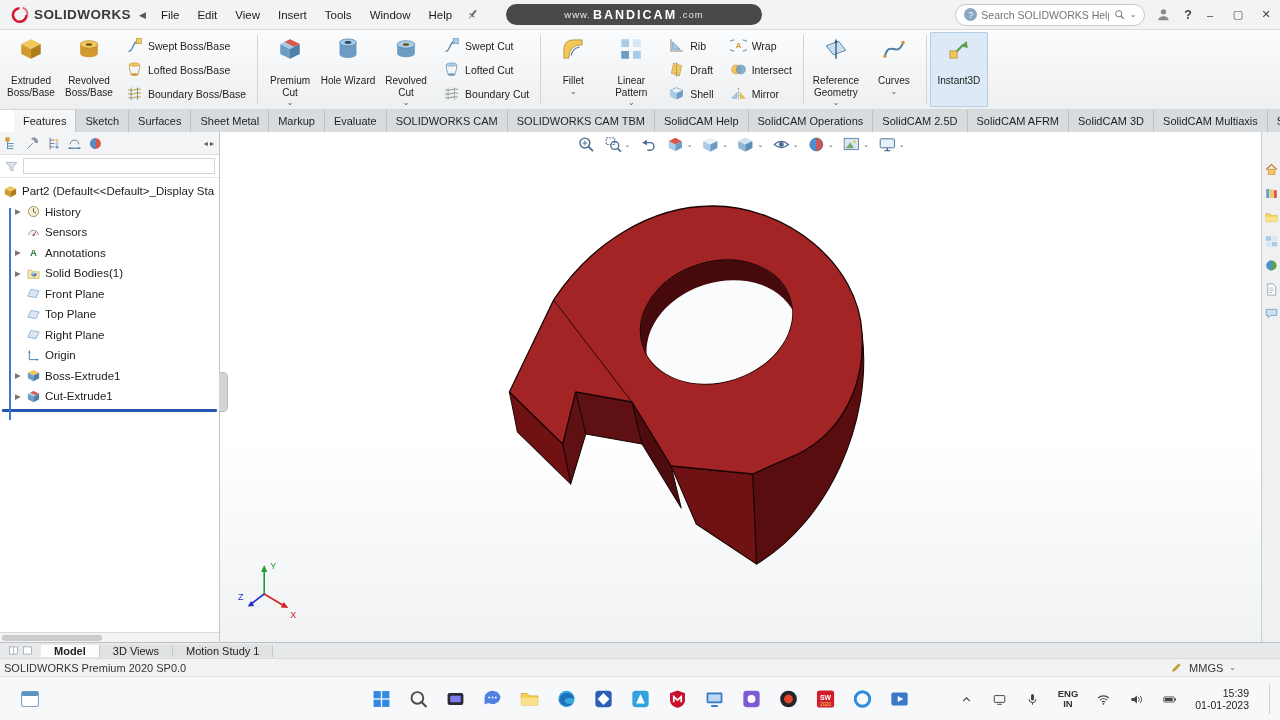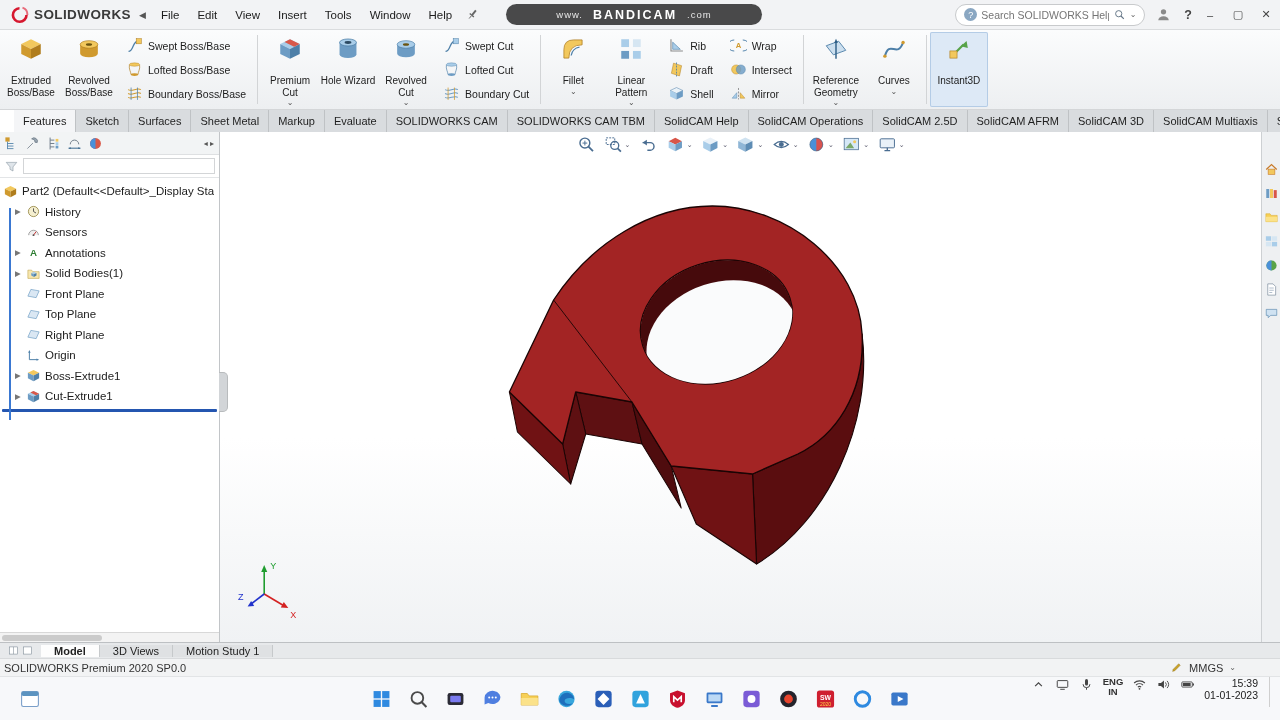--- a/index.html
+++ b/index.html
@@ -12,21 +12,21 @@
 .titlebar{position:absolute;top:0;left:0;width:100%;height:30px;background:#f2f3f5;
   border-bottom:1px solid #dadcde;display:flex;align-items:center;z-index:10}
 .logo{display:flex;align-items:center;gap:4px;padding:0 6px 0 10px}
 .logo-mark{width:20px;height:20px}
 .logo-text{font-size:13.5px;font-weight:bold;letter-spacing:.4px;color:#3a3a3a}
 .collapse{font-size:9px;color:#555;margin:0 6px 0 2px}
 .menus{display:flex}
 .menu-item{font-size:11.5px;padding:0 9px;line-height:30px}
 .pin-icon{width:15px;height:15px;margin-left:4px}
 .watermark{position:absolute;left:506px;top:4px;width:256px;height:21px;background:rgba(40,40,40,.84);
-  border-radius:11px;display:flex;align-items:center;justify-content:center;color:#fff;gap:10px}
+  border-radius:11px;display:flex;align-items:center;justify-content:center;color:#fff;gap:2px}
 .wm-small{font-size:9.5px;letter-spacing:1px;color:#e6e6e6}
 .wm-big{font-size:12.5px;font-weight:bold;letter-spacing:2px}
 .tb-spacer{flex:1}
 .search-box{display:flex;align-items:center;gap:4px;background:#fff;border:1px solid #c8cacc;
   border-radius:12px;height:22px;padding:0 8px;width:190px}
 .q-badge{width:13px;height:13px;border-radius:50%;background:#8aa7c2;color:#fff;font-size:9px;
   display:flex;align-items:center;justify-content:center;flex:0 0 13px}
 .search-input{border:none;outline:none;background:transparent;font-size:10.5px;flex:1;color:#555;font-family:inherit;min-width:0}
 .search-mag{width:13px;height:13px}
 .chev{font-size:8px;color:#666}
@@ -104,21 +104,21 @@
 .status-left{margin-left:4px}
 .status-right{margin-left:auto;display:flex;align-items:center;gap:6px;margin-right:44px}
 .pencil{width:13px;height:13px}
 
 
 .taskbar{position:absolute;top:676px;left:0;width:100%;height:44px;background:#f7f8fa;border-top:1px solid #e2e4e6;z-index:10}
 .tb-left{position:absolute;left:18px;top:10px;width:24px;height:24px}
 .tb-center{position:absolute;left:50%;top:8px;transform:translateX(-50%);display:flex;gap:10px}
 .tapp{width:27px;height:27px;display:flex;align-items:center;justify-content:center;border-radius:4px}
 .tapp svg{width:22px;height:22px}
-.tray{position:absolute;right:8px;top:0;height:44px;display:flex;align-items:flex-start;gap:9px}
+.tray{position:absolute;right:8px;top:0;height:44px;display:flex;align-items:center;gap:18px}
 .tray-ic{width:15px;height:15px}
 .lang{font-size:9.5px;line-height:10px;text-align:center;font-weight:bold;color:#333}
 .clock{font-size:10.5px;line-height:12px;text-align:right;color:#222}
 .show-desktop{width:3px;height:30px;border-left:1px solid #cfcfcf;margin-left:2px}
 </style>
 </head>
 <body>
 
 <div class="titlebar">
   <div class="logo">

